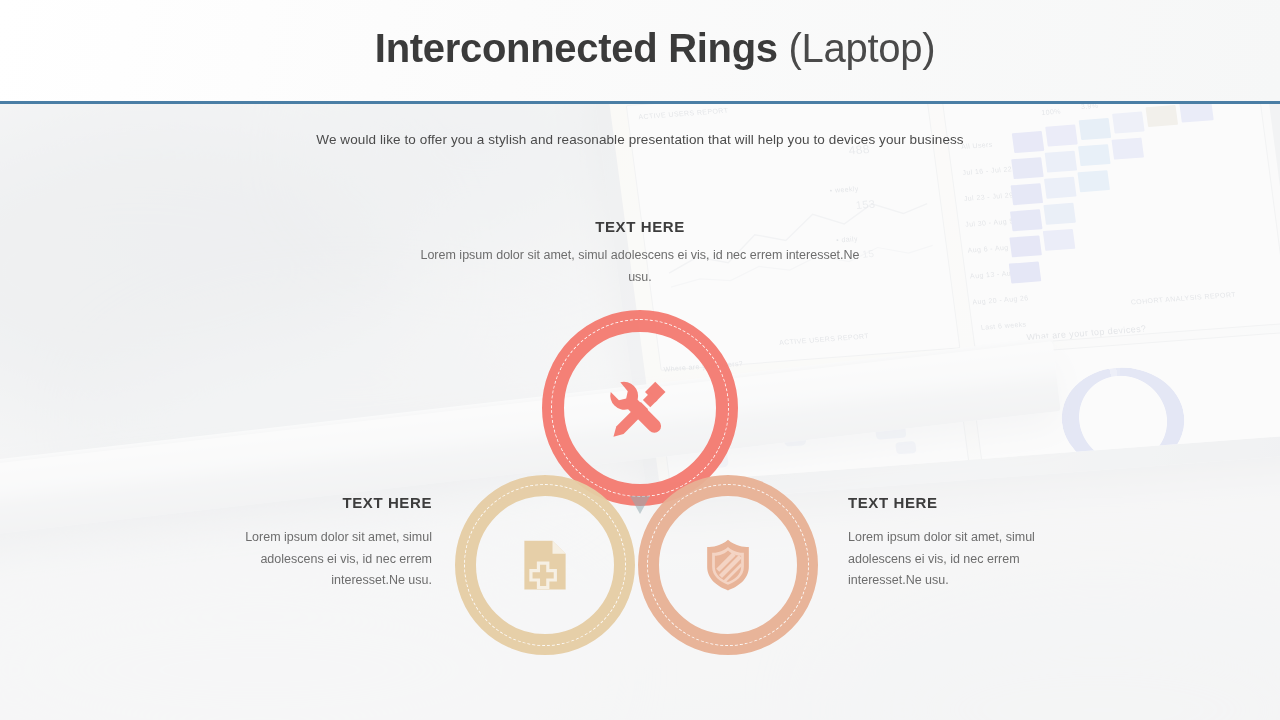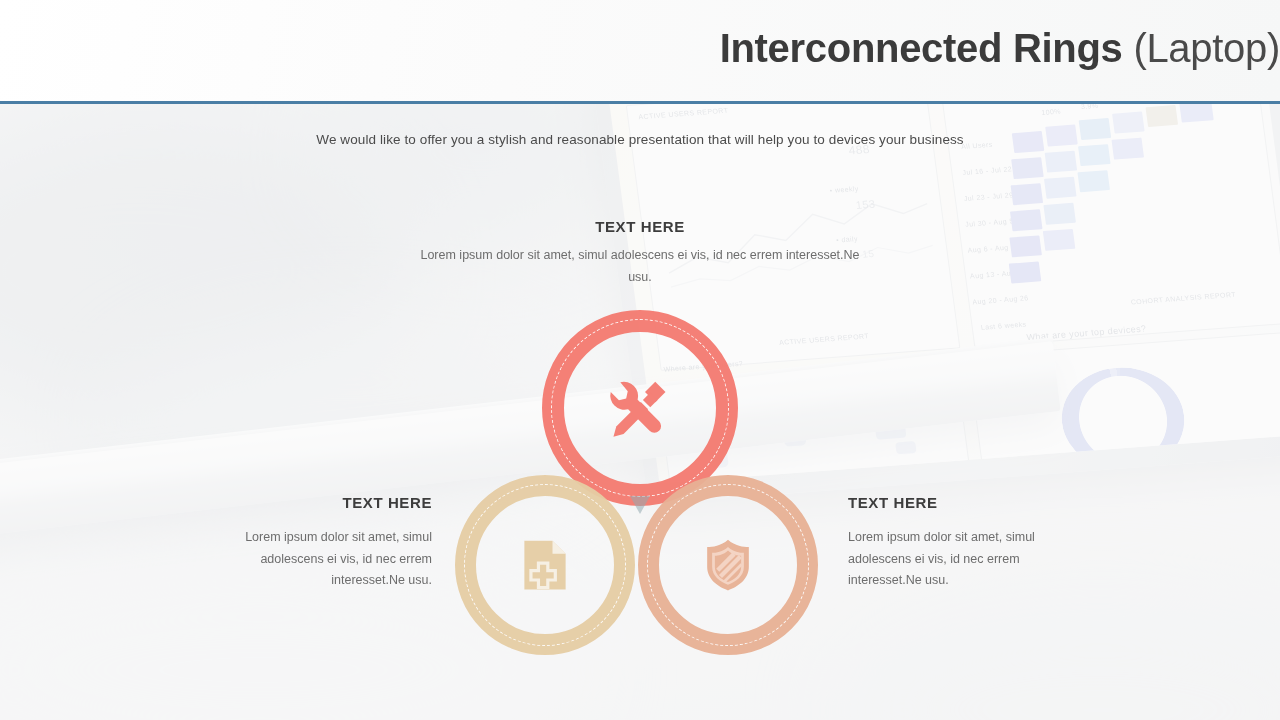--- a/index.html
+++ b/index.html
@@ -74,21 +74,21 @@
   
   #bg-wash{ position:absolute; inset:0; background:rgba(249,250,250,.72); }
 
   
   #header{
     position:absolute; left:0; top:0; width:1280px; height:104px;
     background:linear-gradient(100deg,#ffffff 0%,#fbfbfb 40%,#f6f7f7 100%);
   }
   #title{
     position:absolute; left:0; right:0; top:26px;
-    text-align:right; font-size:40px; line-height:1.1; color:#404040;
+    text-align:center; font-size:40px; line-height:1.1; color:#404040;
     letter-spacing:-0.3px;
     margin-left:30px;
   }
   #title .strong{ font-weight:bold; color:#3b3b3b; }
   #title .light{ font-weight:normal; color:#4a4a4a; }
   #header-rule{
     position:absolute; left:0; top:101px; width:1280px; height:3px;
     background:#4a7ea5;
   }
 

